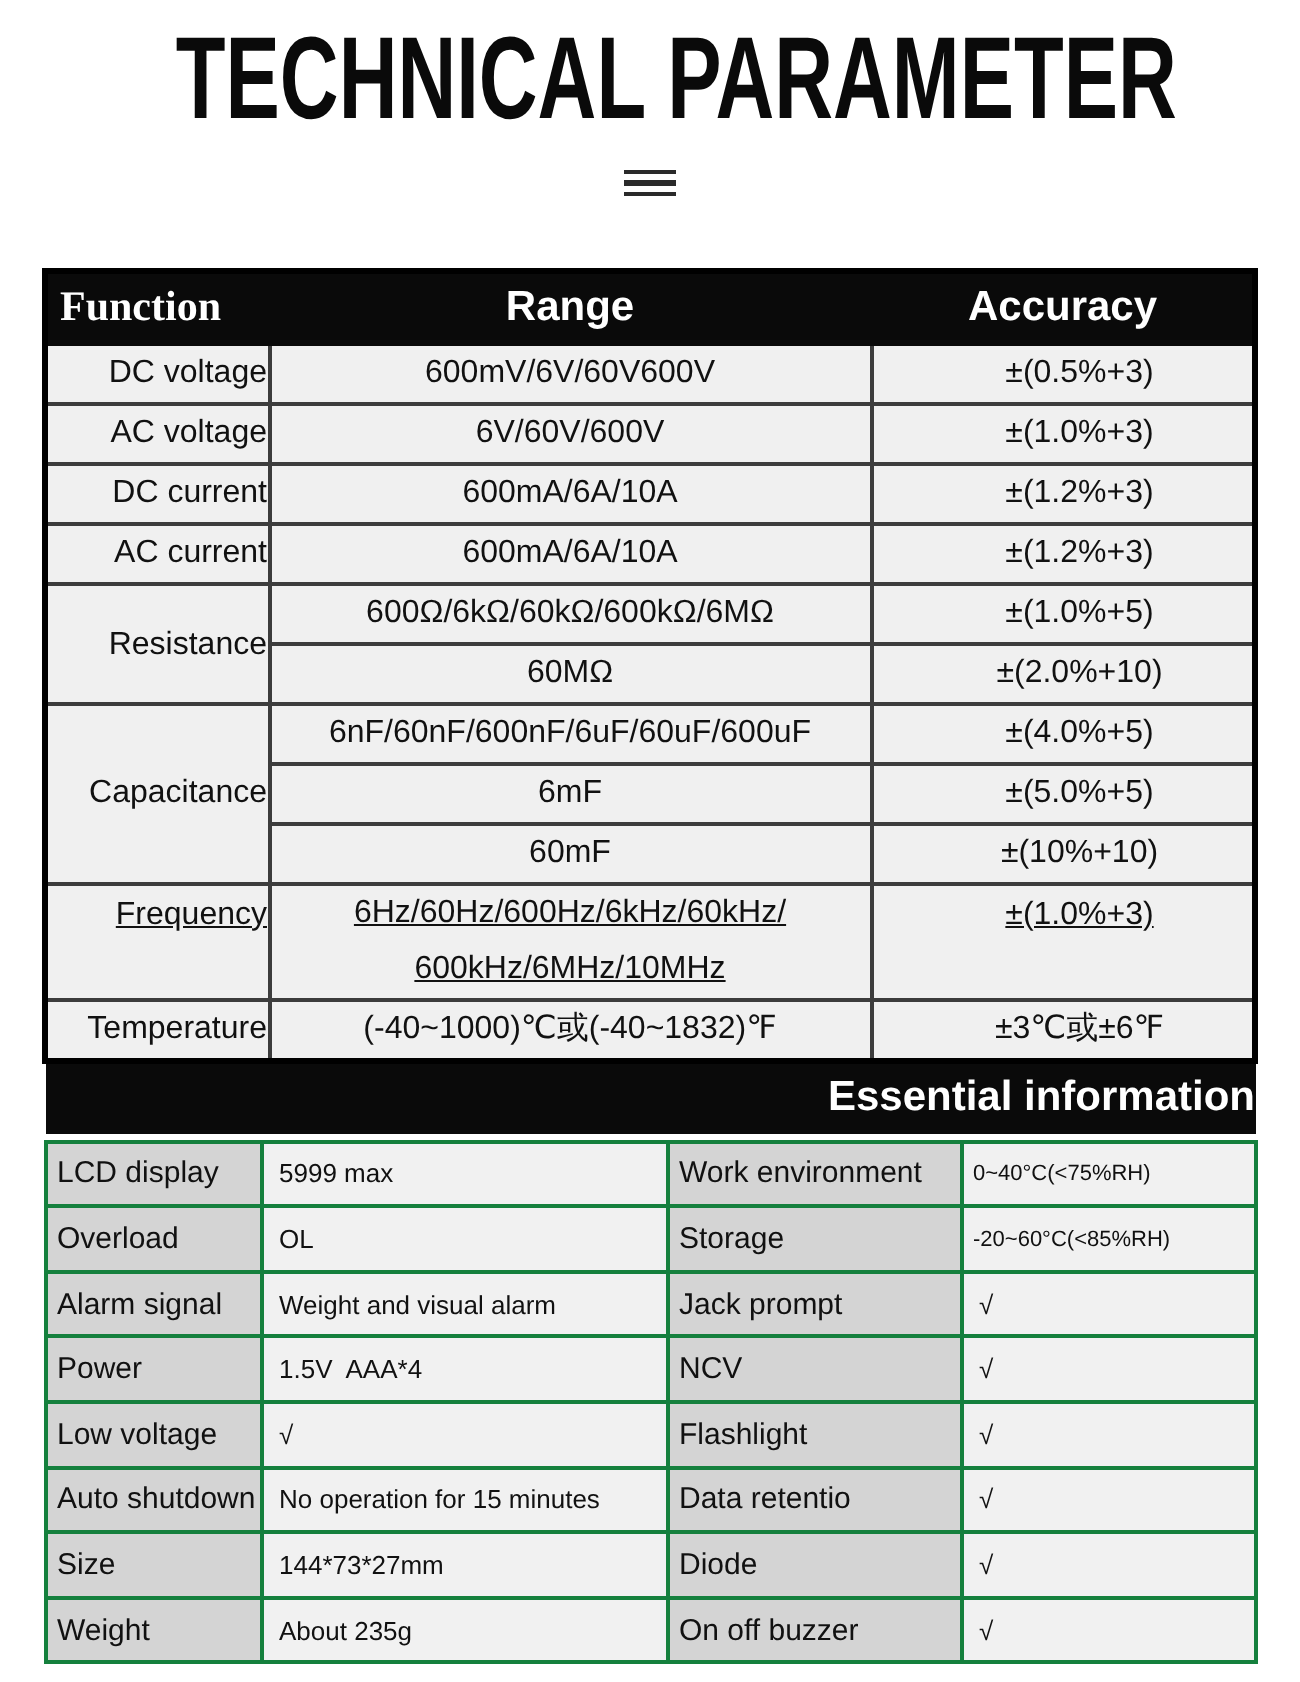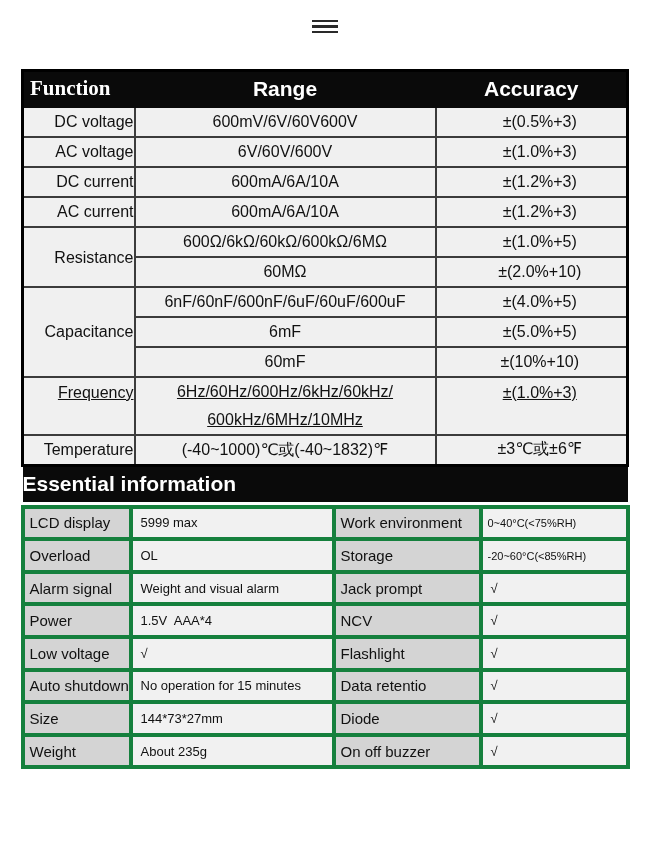--- a/index.html
+++ b/index.html
@@ -46,40 +46,43 @@
   .func-cell { text-align:right; padding-left:5px; }
   .range-cell { text-align:center; white-space:pre-line; line-height:28px; }
   .acc-cell { text-align:center;padding-left:17px; }
   .va-top { vertical-align:top; padding-top:3px; }
   .freq-row td { vertical-align:top;text-decoration:underline; }
   .freq-row .func-cell, .freq-row .acc-cell { padding-top:1px; line-height:27px; }
 
   
   .essential-banner {
     width:605px; margin:0 auto; height:35px; background:#0a0a0a;
-    display:flex; align-items:center; justify-content:flex-start;
+    display:flex; align-items:center; justify-content:flex-end;
   }
   .essential-banner span { color:#ffffff; font-size:21px; font-weight:700; }
 
   
   .info-table {
     width:605px; margin:3px auto 0 auto;
     border-collapse:collapse; table-layout:fixed;
     border:2px solid #3f3f3f;
   }
-  .info-table td { border:4px solid #15803d; height:32.6px; vertical-align:middle; color:#111; }
+  .info-table td { border:2px solid #15803d; height:32.6px; vertical-align:middle; color:#111; }
   .label-cell { background:#d4d4d4; font-size:15px; text-align:left; padding-left:5px; white-space:nowrap; overflow:hidden; }
   .value-cell { background:#f1f1f1; font-size:13px; text-align:left; padding-left:8px; white-space:pre-wrap; }
   .value-cell.small { font-size:11px; padding-left:5px; }
 </style>
 </head>
 <body>
 
 <div class="page">
 
+  <div class="title-wrap">
+    <div class="main-title">TECHNICAL PARAMETER</div>
+  </div>
 
   <div class="divider-icon">
     <div class="bar"></div>
     <div class="bar"></div>
     <div class="bar"></div>
   </div>
 
   <table class="spec-table">
     <colgroup>
         <col style="width:112px">

